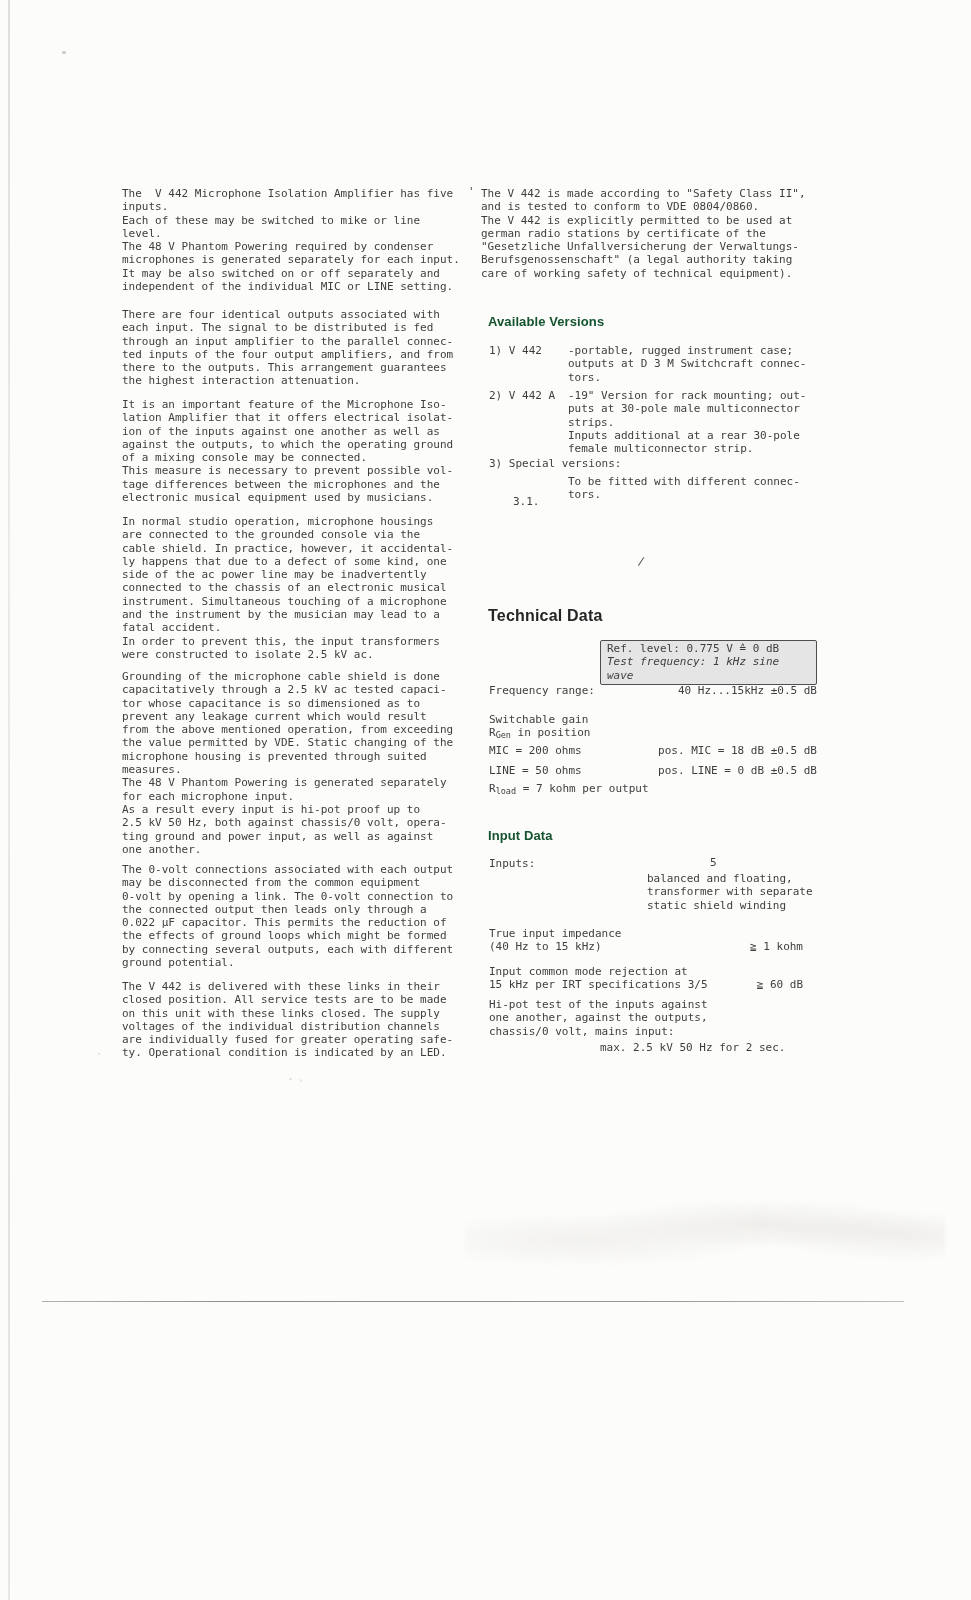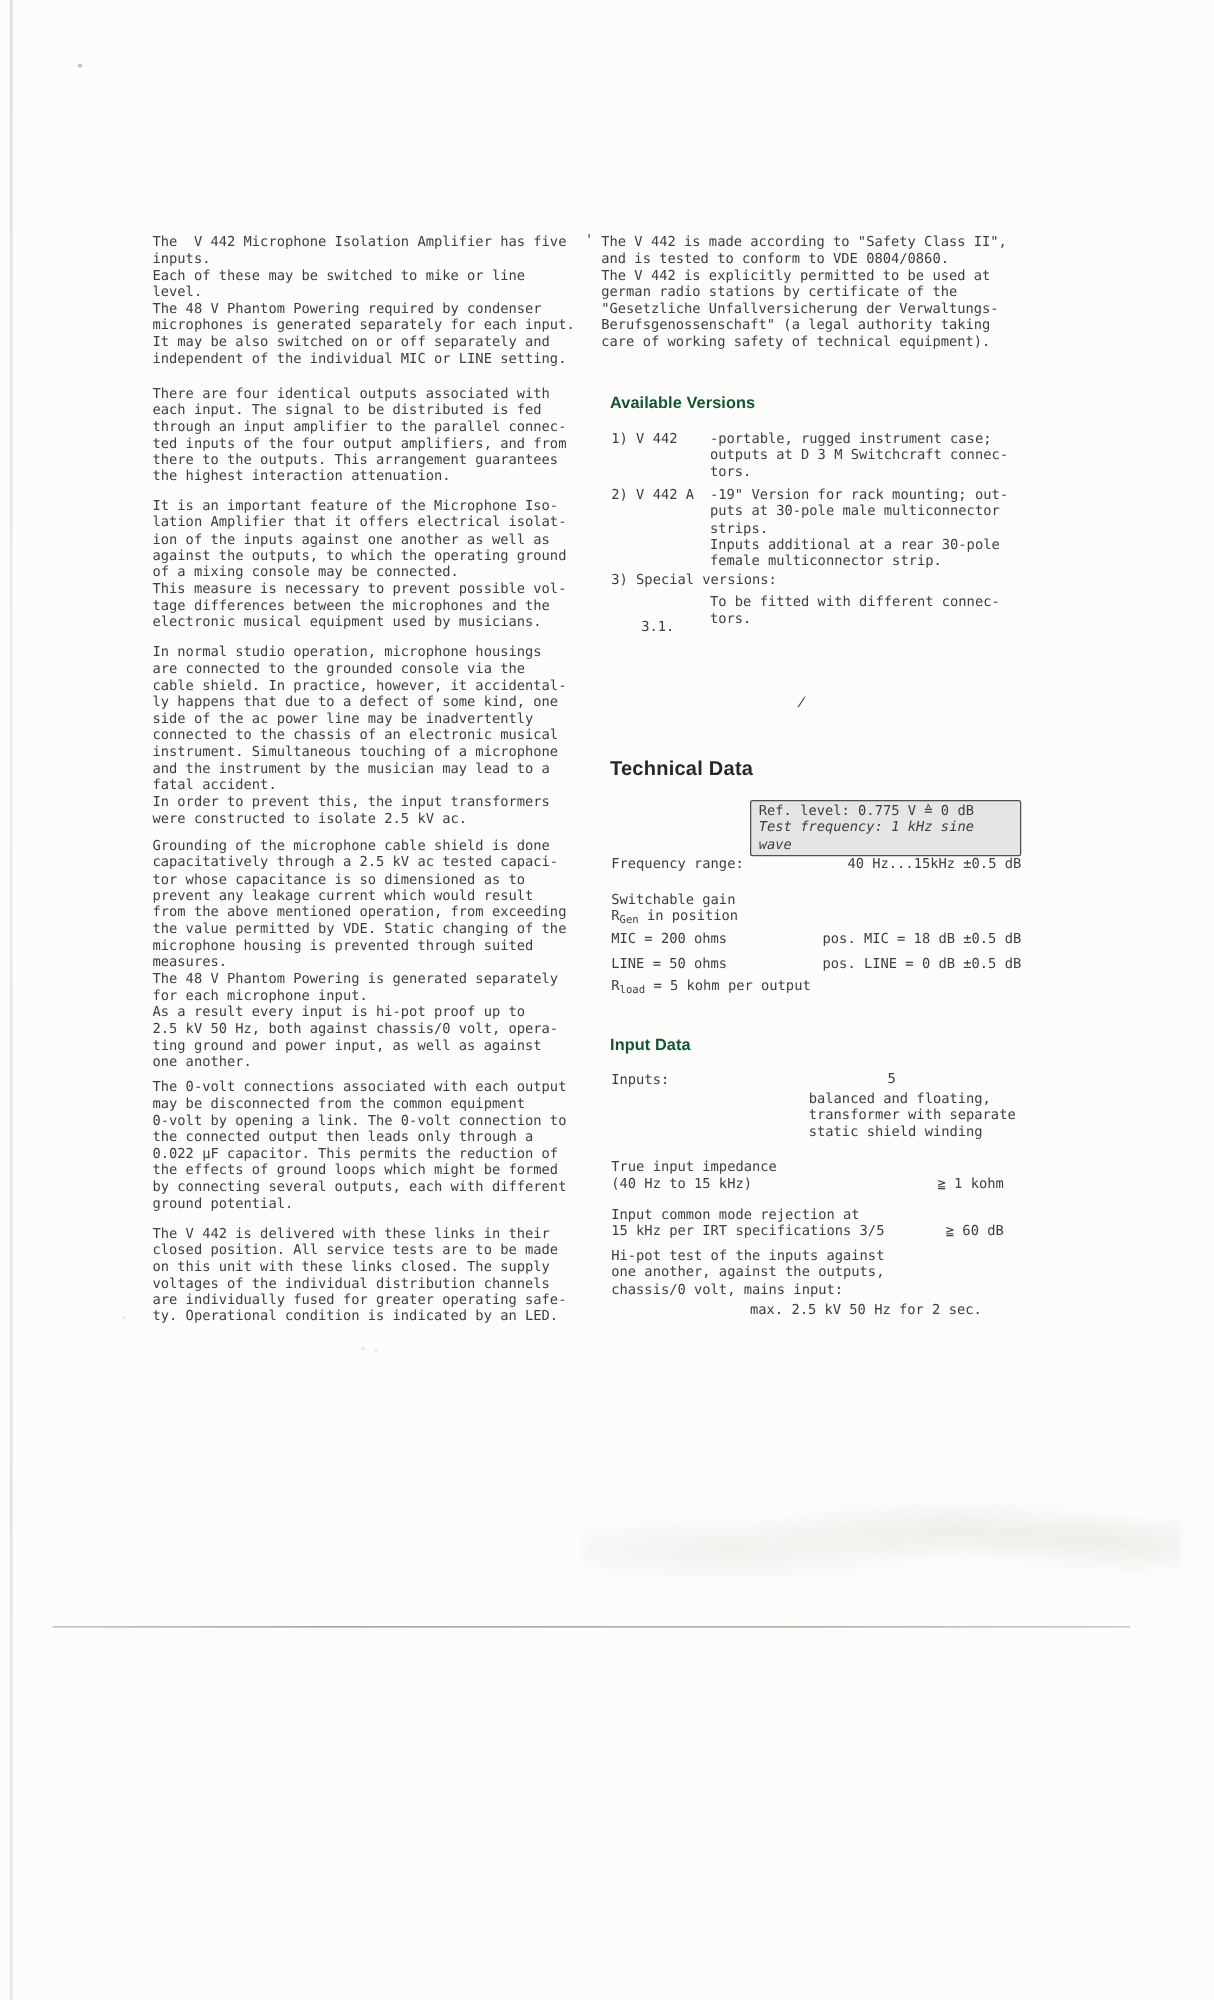--- a/index.html
+++ b/index.html
@@ -221,21 +221,21 @@
       <span>MIC = 200 ohms</span>
       <span class="val">pos. MIC = 18 dB ±0.5 dB</span>
     </div>
 
     <div class="row mono" style="top:581px">
       <span>LINE = 50 ohms</span>
       <span class="val">pos. LINE = 0 dB ±0.5 dB</span>
     </div>
 
     <div class="ind mono" style="top:599px">
-      <span>R</span><sub>load</sub><span> = 5 kohm per output</span>
+      <span>R</span><sub>load</sub><span> = 7 kohm per output</span>
     </div>
 
     <h3 class="h-small" style="top:645px; left:7px">Input Data</h3>
 
     <div class="ind mono" style="top:674px">Inputs:</div>
     <div class="mono" style="position:absolute; left:229px; top:673px">5</div>
     <div class="mono pre" style="position:absolute; left:166px; top:689px">balanced and floating,
 transformer with separate
 static shield winding</div>
 

